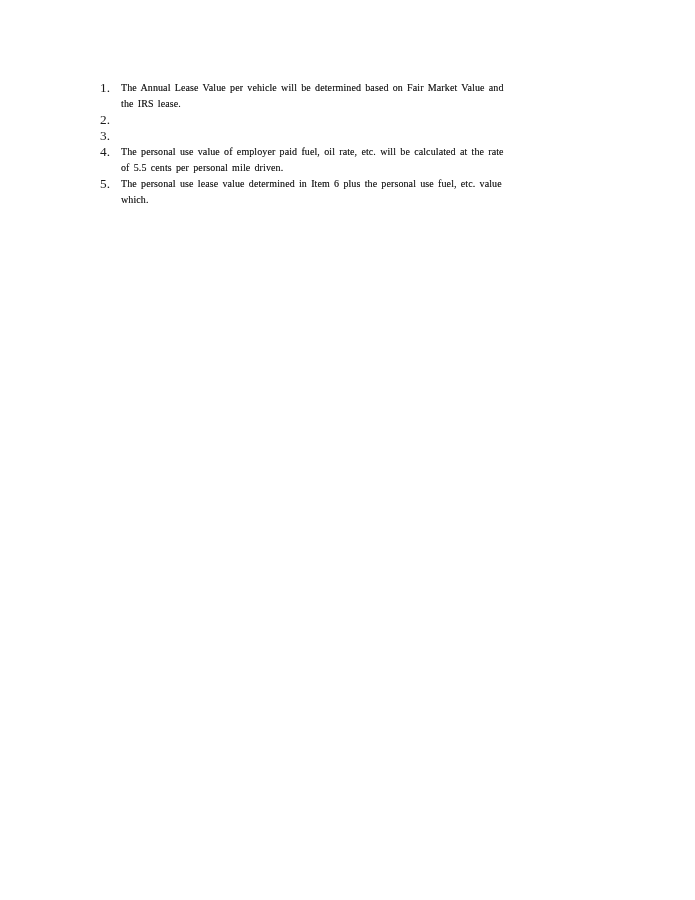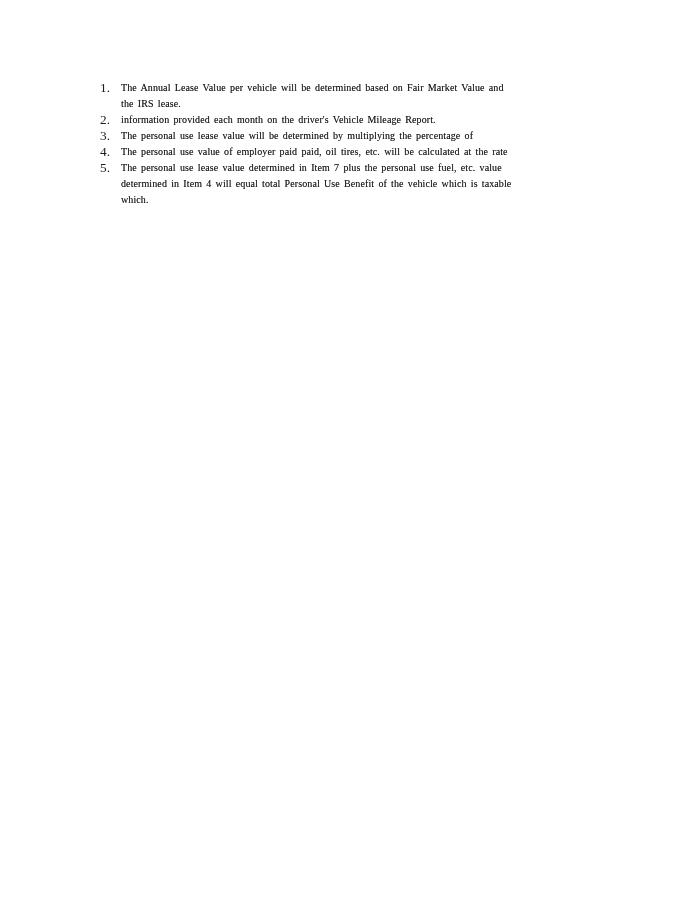--- a/index.html
+++ b/index.html
@@ -57,41 +57,39 @@
       <span class="item-number">1.</span>
       <div class="item-lines">
         <div class="text-line">The Annual Lease Value per vehicle will be determined based on Fair Market Value and</div>
         <div class="text-line">the IRS lease.</div>
       </div>
     </div>
 
     <div class="list-item">
       <span class="item-number">2.</span>
       <div class="item-lines">
-        <div class="text-line">information provided each month on the driver's Vehicle Mileage Report.</div>
       </div>
     </div>
 
     <div class="list-item">
       <span class="item-number">3.</span>
       <div class="item-lines">
-        <div class="text-line">The personal use lease value will be determined by multiplying the percentage of</div>
       </div>
     </div>
 
     <div class="list-item">
       <span class="item-number">4.</span>
       <div class="item-lines">
-        <div class="text-line">The personal use value of employer paid paid, oil tires, etc. will be calculated at the rate</div>
+        <div class="text-line">The personal use value of employer paid fuel, oil rate, etc. will be calculated at the rate</div>
+        <div class="text-line">of 5.5 cents per personal mile driven.</div>
       </div>
     </div>
 
     <div class="list-item">
       <span class="item-number">5.</span>
       <div class="item-lines">
-        <div class="text-line">The personal use lease value determined in Item 7 plus the personal use fuel, etc. value</div>
-        <div class="text-line">determined in Item 4 will equal total Personal Use Benefit of the vehicle which is taxable</div>
+        <div class="text-line">The personal use lease value determined in Item 6 plus the personal use fuel, etc. value</div>
         <div class="text-line">which.</div>
       </div>
     </div>
 
   </div>
 </div>
 
 </body></html>

